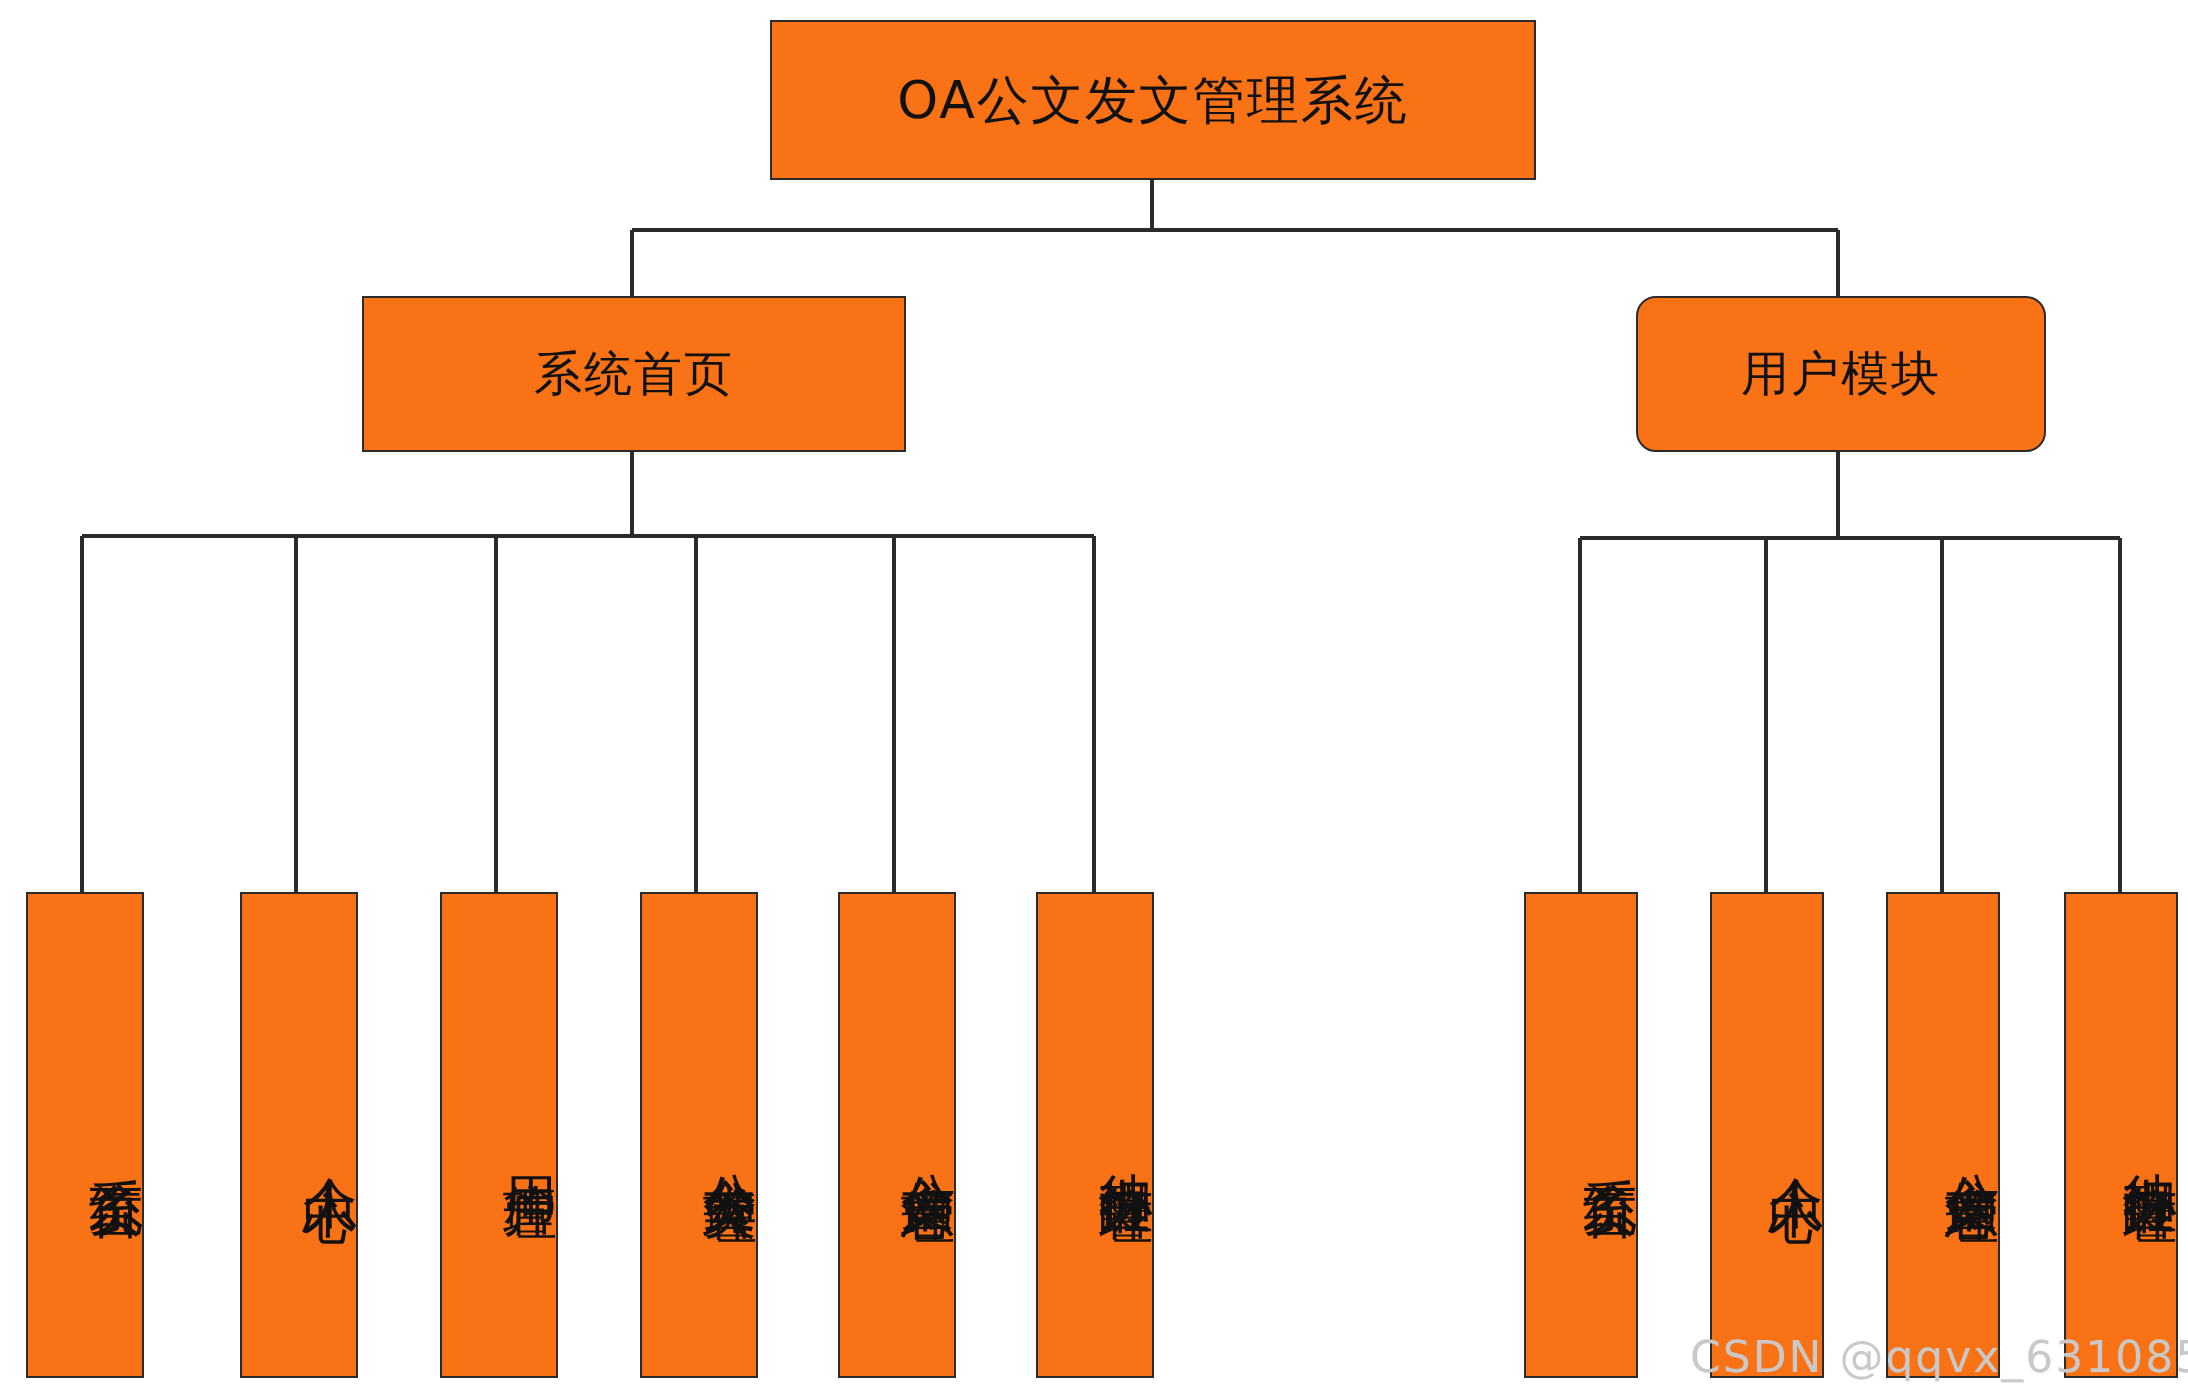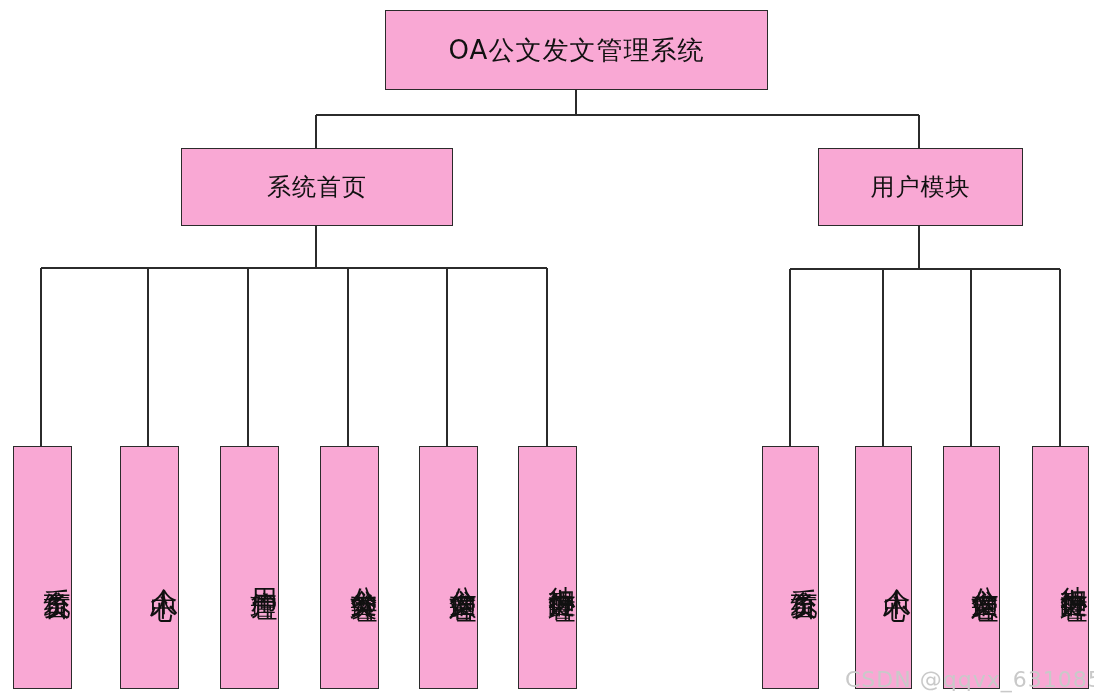--- a/index.html
+++ b/index.html
@@ -27,21 +27,21 @@
   }
   svg.wires line {
     stroke: #2b2b2b;
     stroke-width: 1.6;
     shape-rendering: crispEdges;
   }
 
   .node {
     position: absolute;
     box-sizing: border-box;
-    background: #f9a8d4;
+    background: #f97316;
     border: 1.6px solid #2b2b2b;
     display: flex;
     align-items: center;
     justify-content: center;
     color: #111111;
     text-align: center;
   }
 
   .node.root {
     left: 385px;
@@ -59,20 +59,21 @@
   }
   .node.module.admin {
     left: 181px;
     top: 148px;
     width: 272px;
   }
   .node.module.user {
     left: 818px;
     top: 148px;
     width: 205px;
+    border-radius: 10px;
   }
 
   .node.leaf {
     top: 446px;
     height: 243px;
     font-size: 27px;
     line-height: 1.07;
     writing-mode: vertical-rl;
     text-orientation: upright;
     align-items: flex-start;

